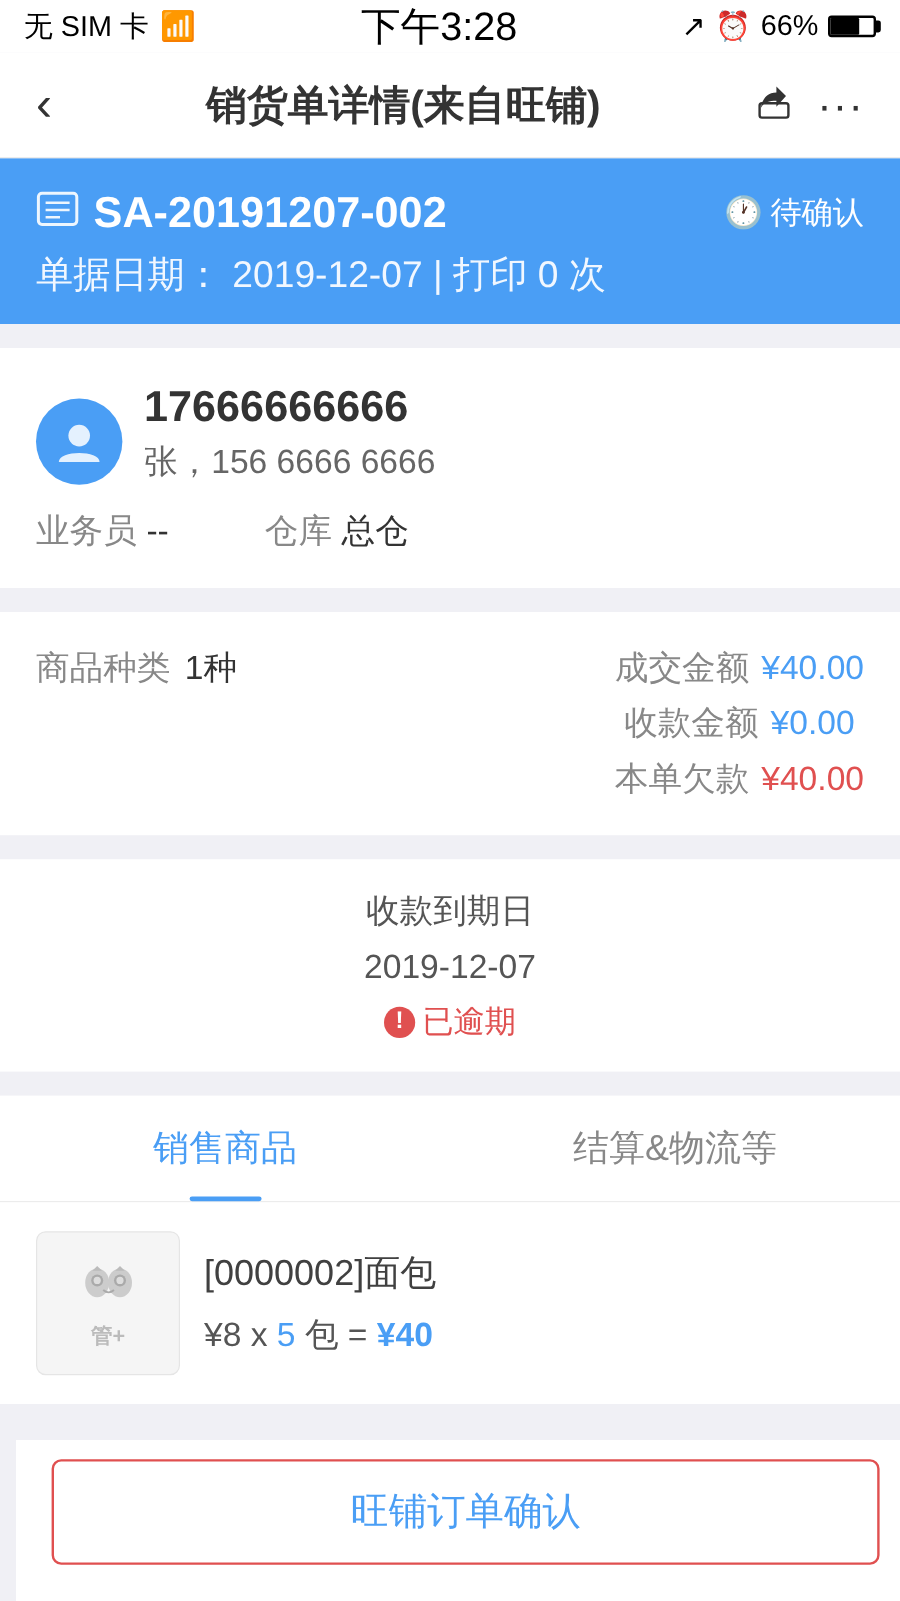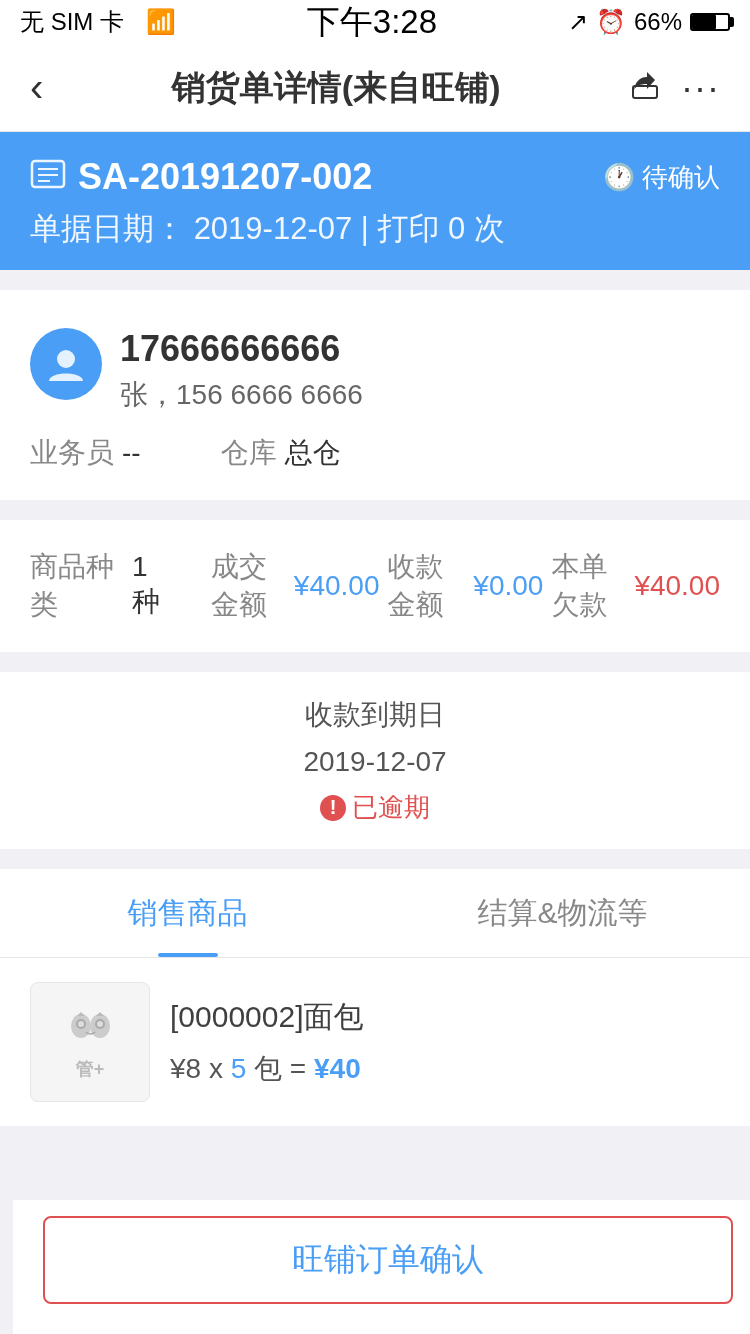--- a/index.html
+++ b/index.html
@@ -19,21 +19,21 @@
       width: 750px;
       height: 44px;
       background: #fff;
       display: flex;
       align-items: center;
       justify-content: space-between;
       padding: 0 20px;
       font-size: 24px;
       color: #000;
     }
-    .status-left { display: flex; align-items: center; gap: 22px; }
+    .status-left { display: flex; align-items: center; gap: 10px; }
     .status-center { font-weight: 500; font-size: 33px; }
     .status-right { display: flex; align-items: center; gap: 8px; font-size: 24px; }
 
     
     .nav-bar {
       width: 750px;
       height: 88px;
       background: #fff;
       display: flex;
       align-items: center;
@@ -93,23 +93,22 @@
     }
 
     
     .customer-section {
       background: #fff;
       margin-top: 20px;
       padding: 28px 30px;
     }
     .customer-top {
       display: flex;
-      align-items: flex-start;
+      align-items: flex-end;
       gap: 18px;
-      margin-top: 10px;
     }
     .avatar {
       width: 72px;
       height: 72px;
       border-radius: 50%;
       background: #4a9ef5;
       display: flex;
       align-items: center;
       justify-content: center;
       color: #fff;
@@ -157,20 +156,21 @@
       font-size: 28px;
       color: #555;
       display: flex;
       align-items: center;
       gap: 12px;
     }
     .amounts-left-label { color: #888; }
     .amounts-left-value { color: #333; }
     .amounts-right {
       display: flex;
+      flex-direction: column;
       align-items: center;
       gap: 8px;
     }
     .amount-line {
       display: flex;
       align-items: center;
       gap: 10px;
       font-size: 28px;
     }
     .amount-label { color: #888; }

